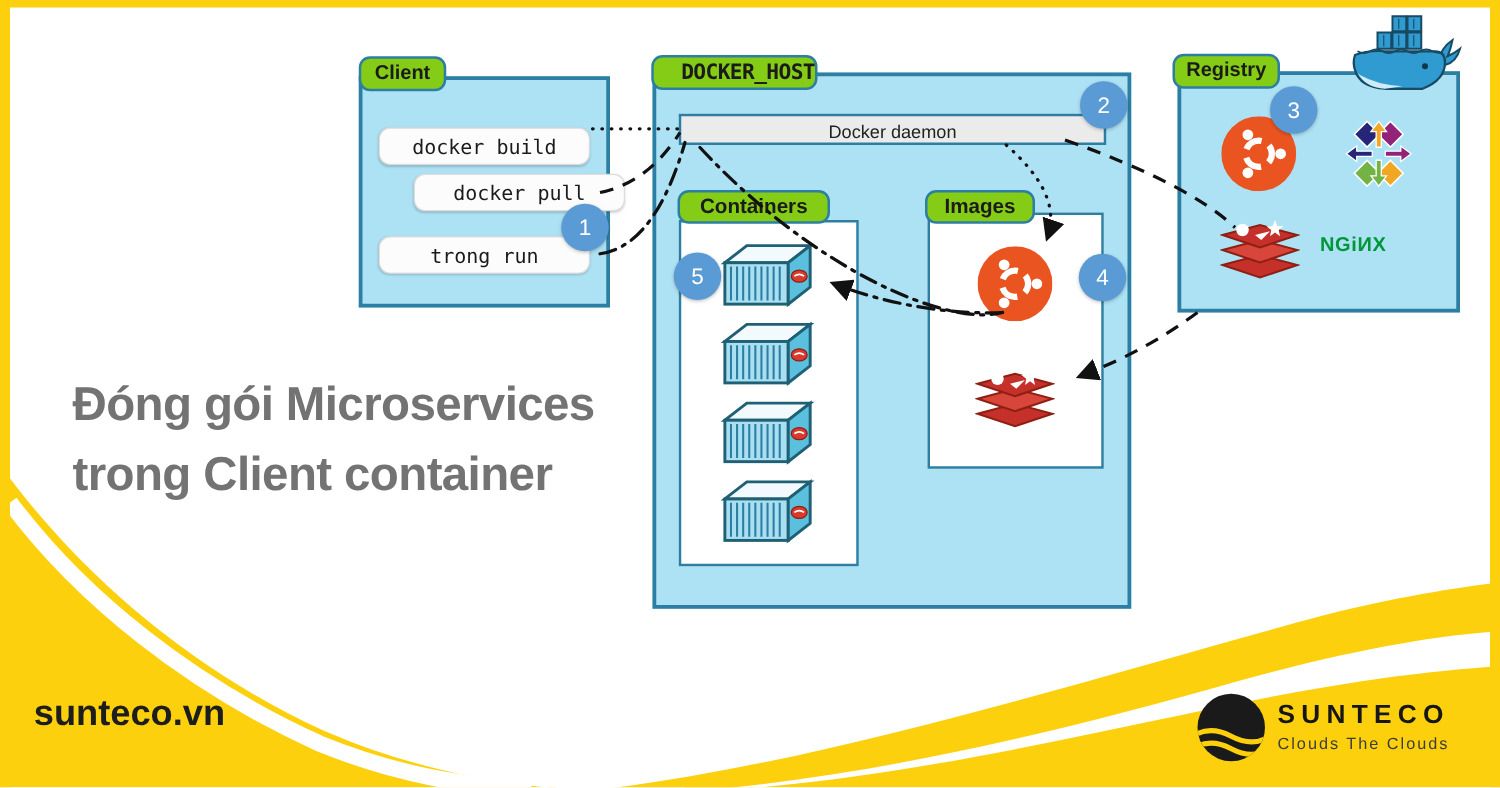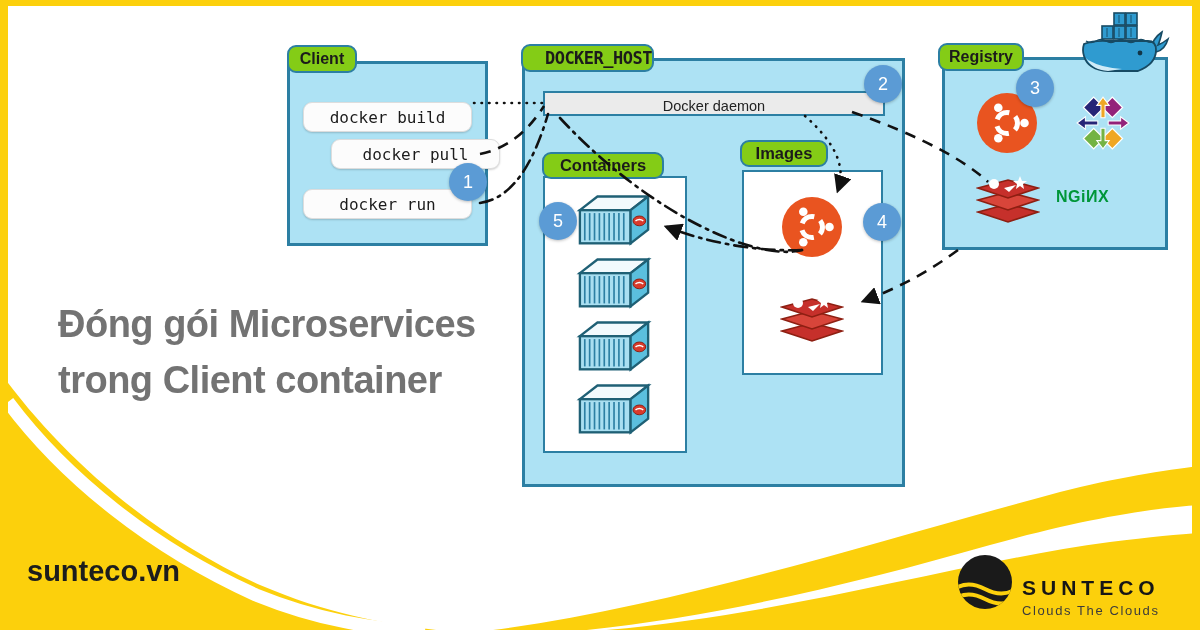--- a/index.html
+++ b/index.html
@@ -31,21 +31,21 @@
          display:flex;align-items:center;justify-content:center;color:#fff;font-size:18px;
          box-shadow:0 1px 3px rgba(0,0,0,.25);}
 
   .icon{position:absolute;z-index:5;}
 
   #title{position:absolute;left:58px;top:296px;z-index:8;font-size:38px;font-weight:700;color:#737373;
          line-height:56px;letter-spacing:-0.5px;}
   #website{position:absolute;left:27px;top:555px;z-index:8;font-size:29px;font-weight:600;color:#1d1d1d;}
 
   #brand-block{position:absolute;left:1022px;top:560px;z-index:8;}
-  #brand-name{font-size:21px;font-weight:700;letter-spacing:5px;color:#161616;margin-top:16px;}
+  #brand-name{font-size:21px;font-weight:700;letter-spacing:5px;color:#161616;}
   #brand-tagline{font-size:13px;letter-spacing:1.6px;color:#3c3c3c;margin-top:3px;}
   #brand-mark{position:absolute;left:956px;top:552px;z-index:8;}
 
   #arrows{position:absolute;left:0;top:0;z-index:6;pointer-events:none;}
   .nginx{position:absolute;z-index:5;font-size:16px;font-weight:800;letter-spacing:0.5px;color:#009639;}
 </style>
 </head>
 <body>
 
 <div id="canvas">
@@ -156,21 +156,21 @@
       <span>Client</span>
     </div>
 
   <div class="pill" style="top:74px;margin-top:28px;">
       <span>docker build</span>
     </div>
   <div class="pill" style="top:139px;margin-left:28px;">
       <span>docker pull</span>
     </div>
   <div class="pill" style="top:189px;">
-      <span>docker run</span>
+      <span>trong run</span>
     </div>
 
   <div class="bluebox" style="left:522px;top:58px;width:383px;height:429px;"></div>
   <div class="tab mono" style="left:521px;top:44px;width:133px;height:28px;justify-content:flex-end;">
       <span>DOCKER_HOST</span>
     </div>
 
   <div class="daemon">
       <span>Docker daemon</span>
     </div>
@@ -187,21 +187,21 @@
       <use href="#sym-container"></use>
     </svg>
   <svg class="icon" style="left:576px;top:314px;" width="78" height="58">
       <use href="#sym-container"></use>
     </svg>
   <svg class="icon" style="left:576px;top:377px;" width="78" height="58">
       <use href="#sym-container"></use>
     </svg>
 
   <div class="whitebox" style="left:742px;top:170px;width:141px;height:205px;"></div>
-  <div class="tab" style="left:740px;top:140px;width:88px;height:27px;font-size:16.5px;">
+  <div class="tab" style="left:740px;top:152px;width:88px;height:27px;font-size:16.5px;">
       <span>Images</span>
     </div>
 
   <svg class="icon" style="left:782px;top:197px;" width="60" height="60">
       <use href="#sym-ubuntu"></use>
     </svg>
   <svg class="icon" style="left:780px;top:291px;" width="64" height="52">
       <use href="#sym-redis"></use>
     </svg>
 

